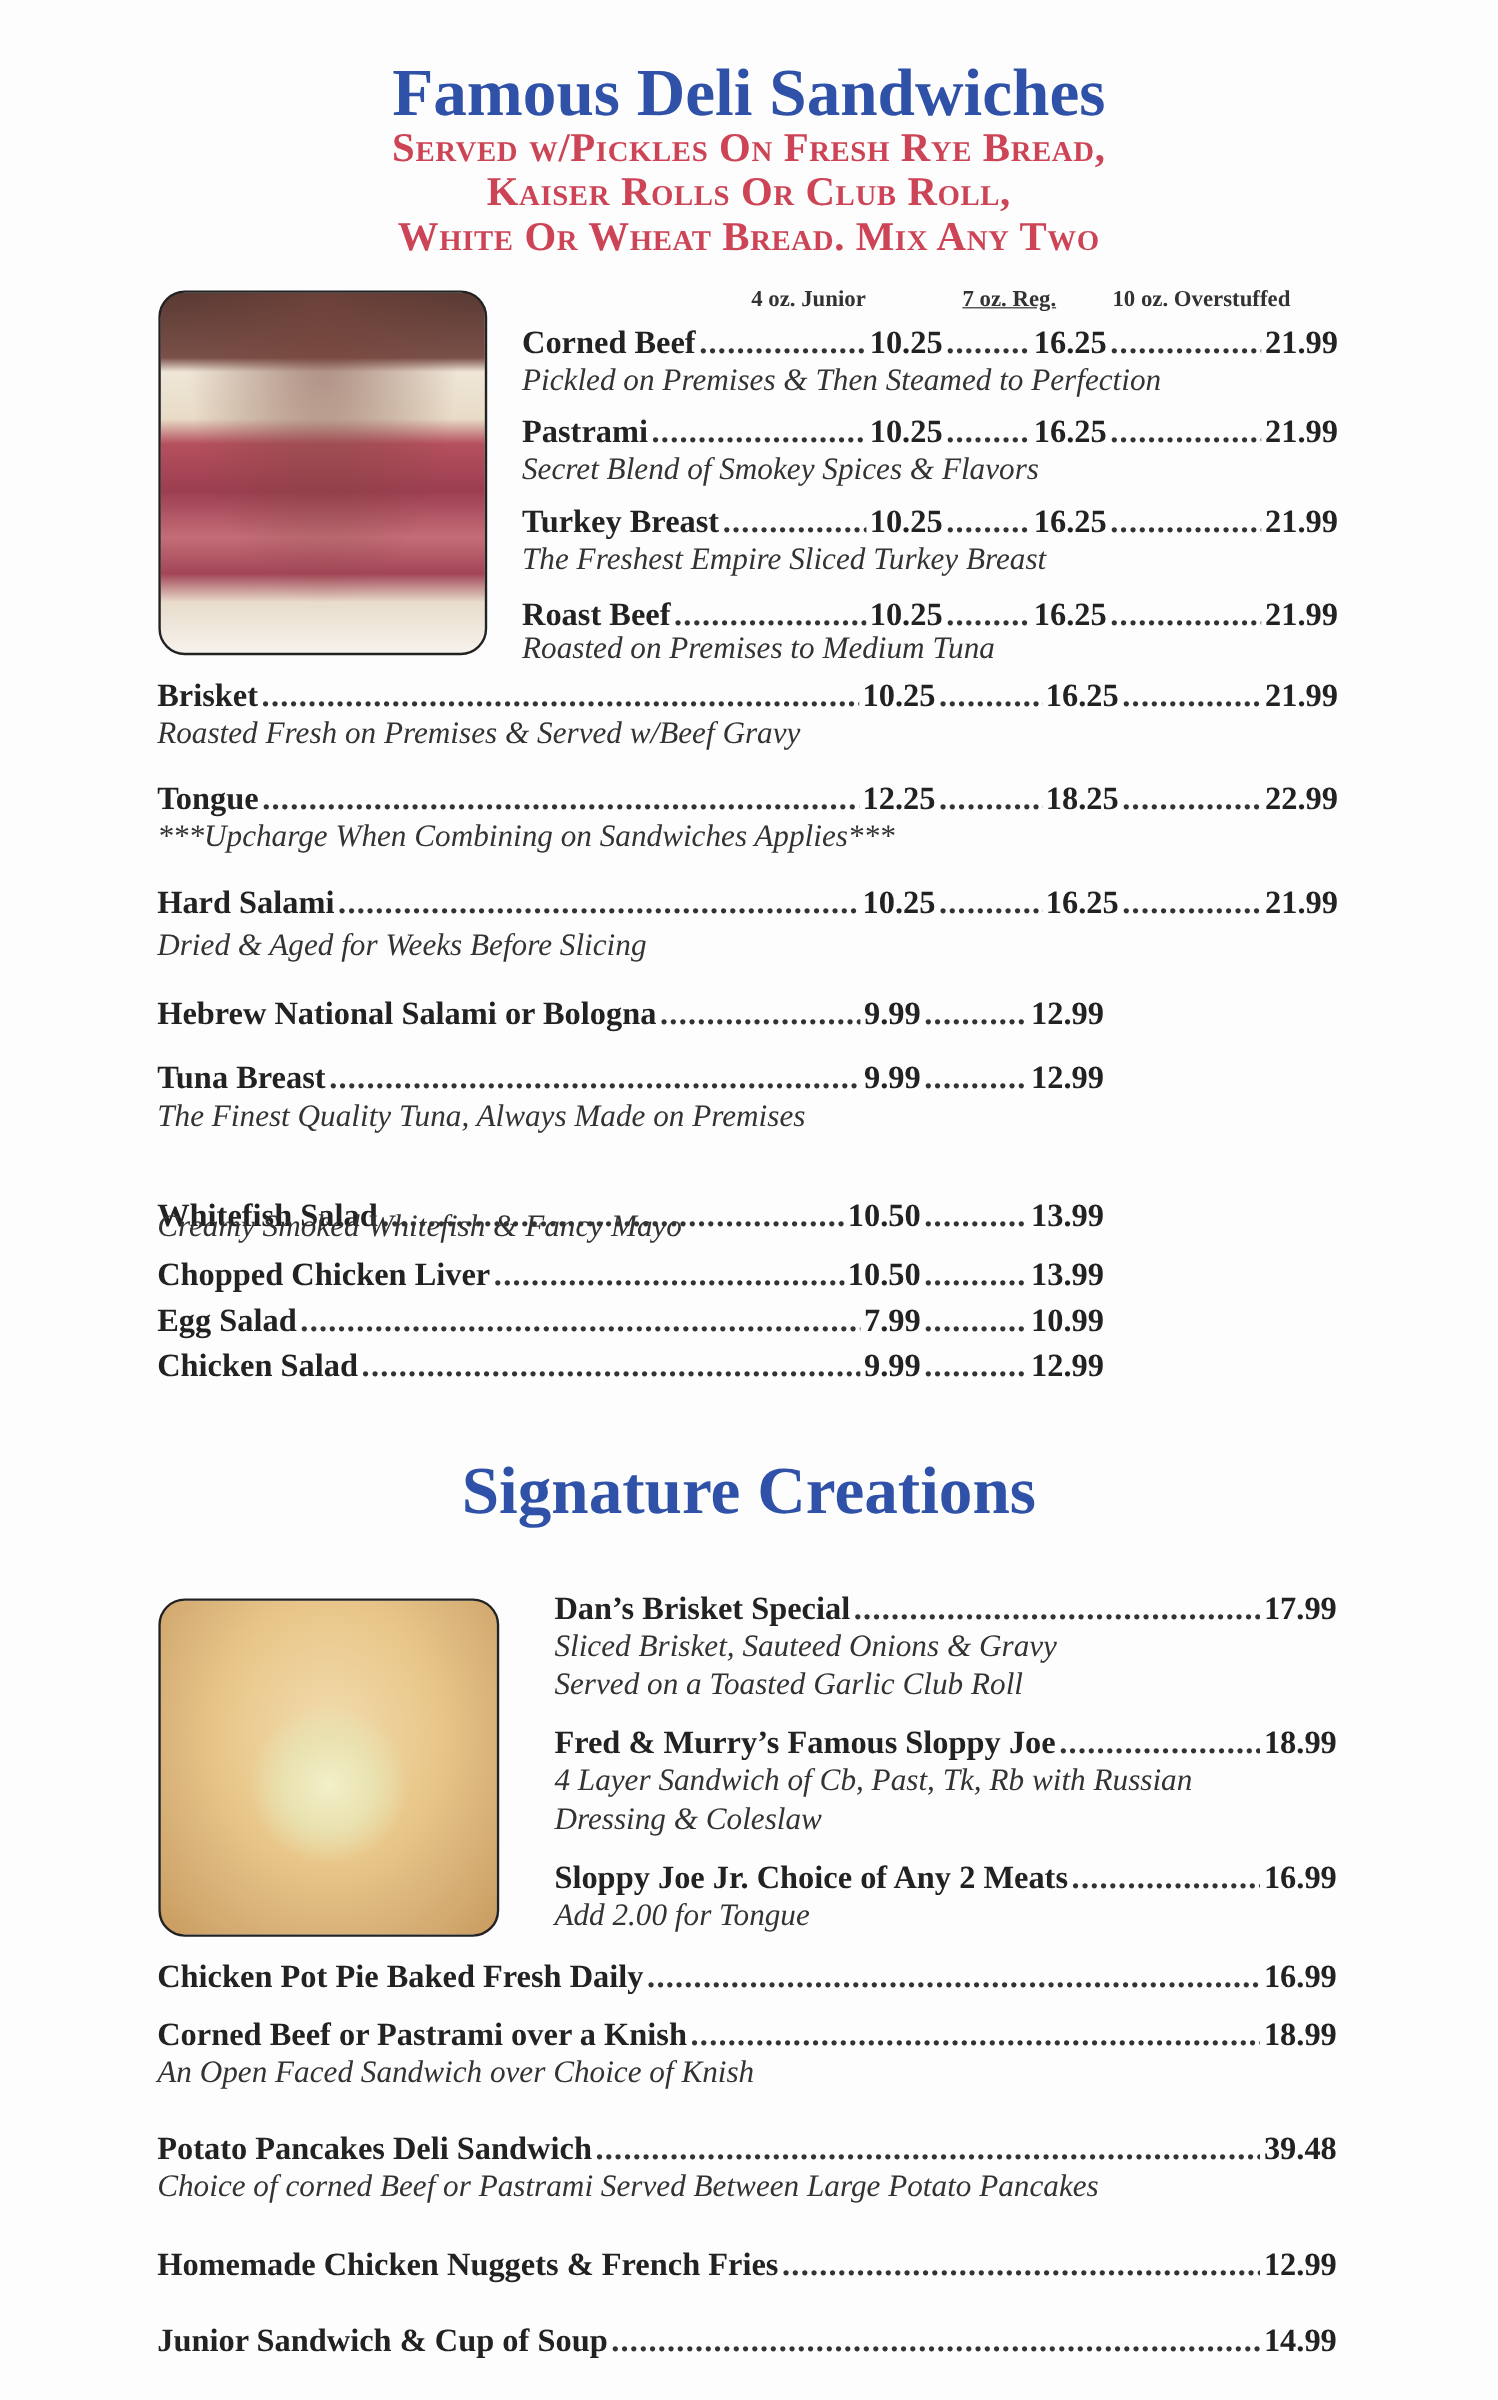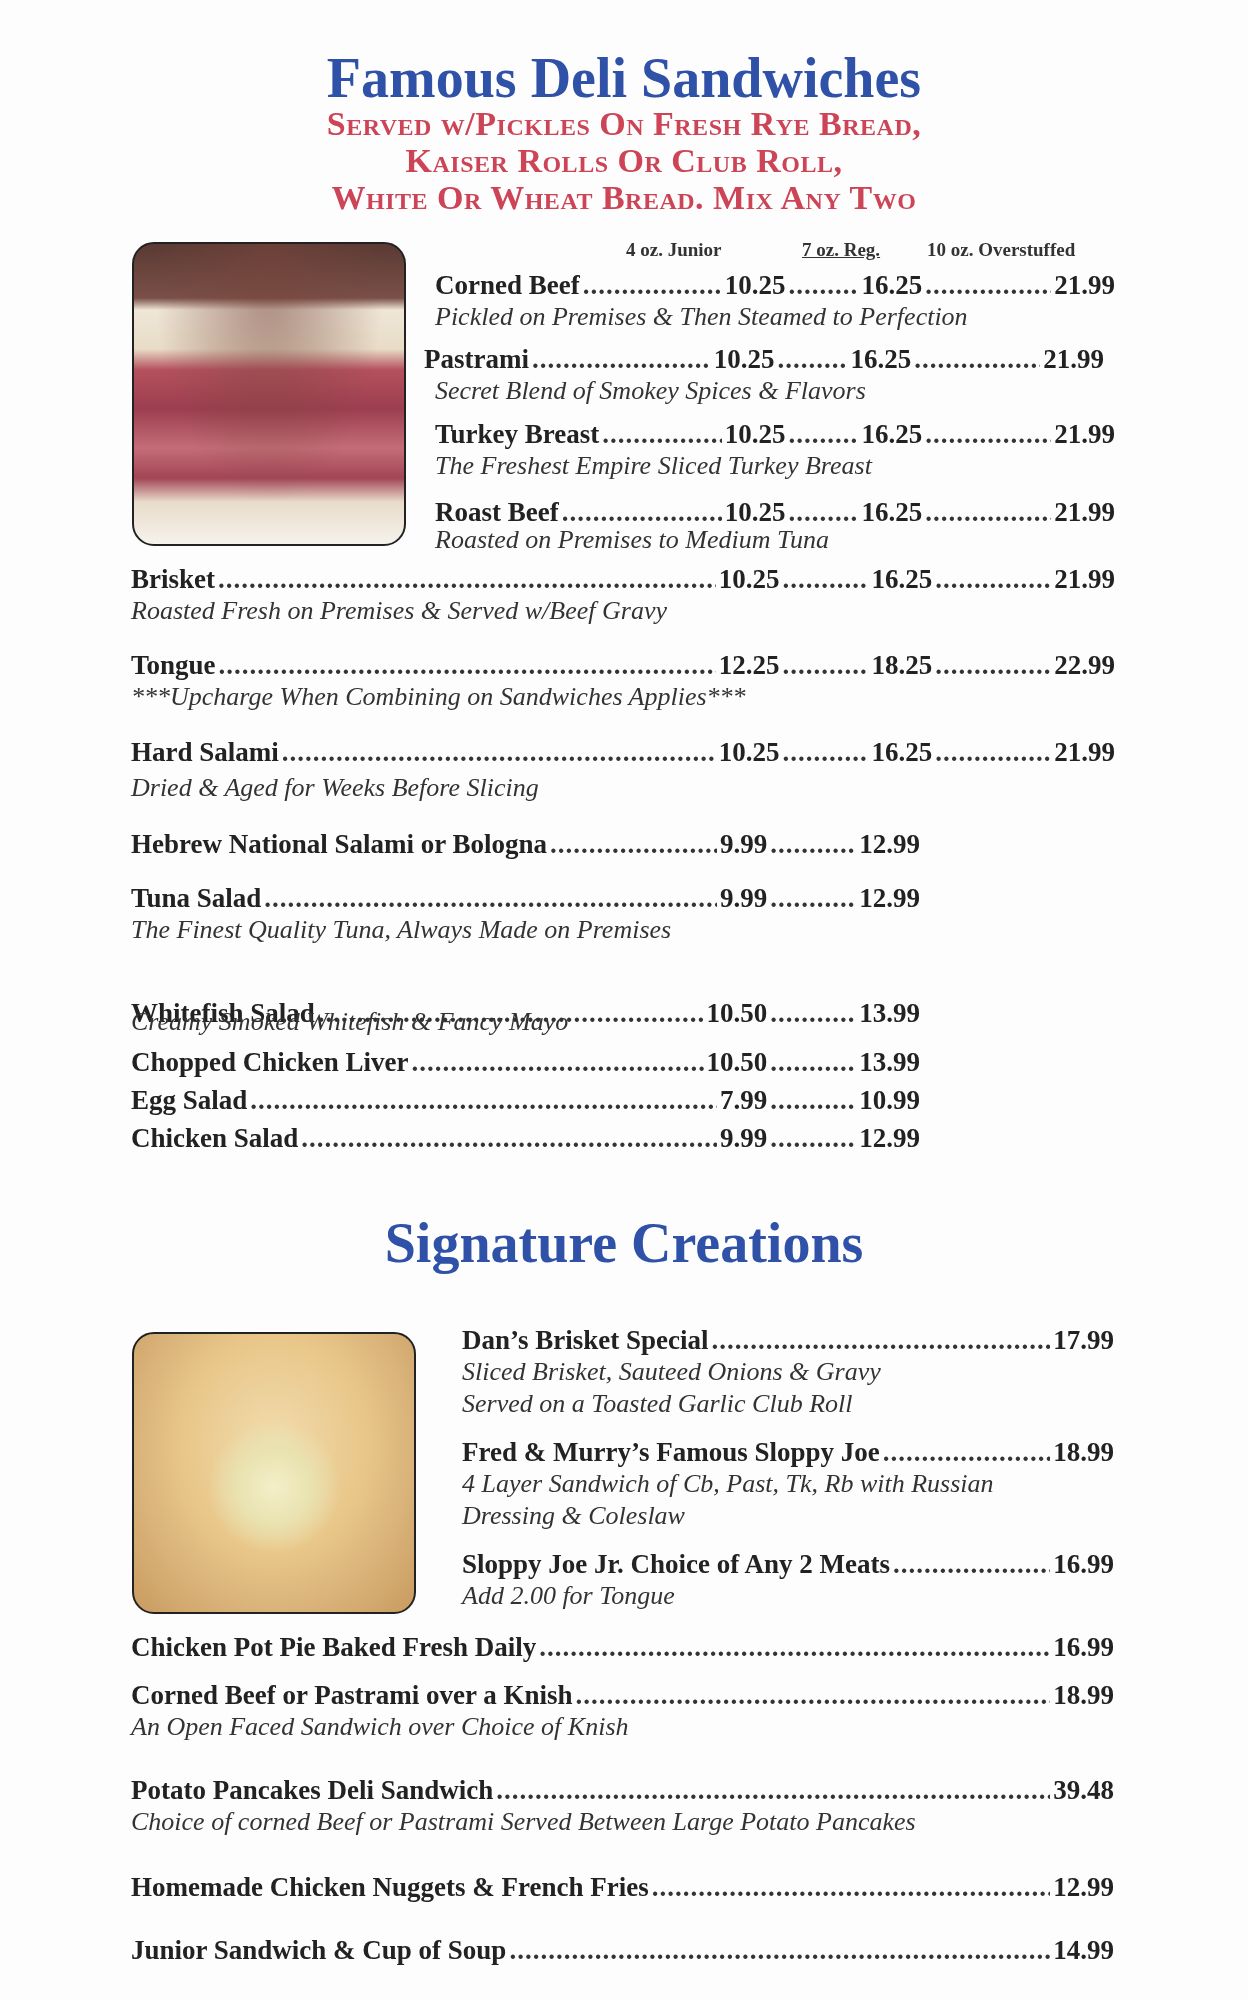--- a/index.html
+++ b/index.html
@@ -41,21 +41,21 @@
   <span class="name">Corned Beef</span>
     <span class="dots"></span>
   <span class="price">10.25</span>
     <span class="dots" style="flex:0 0 70px"></span>
   <span class="price">16.25</span>
     <span class="dots" style="flex:0 0 126px"></span>
   <span class="price">21.99</span>
 </div>
 <div class="abs desc" style="left:435px;top:301px;">Pickled on Premises &amp; Then Steamed to Perfection</div>
 
-<div class="abs row" style="left:424px;top:342px;width:680px;">
+<div class="abs row" style="left:435px;top:342px;width:680px;">
   <span class="name">Pastrami</span>
     <span class="dots"></span>
   <span class="price">10.25</span>
     <span class="dots" style="flex:0 0 70px"></span>
   <span class="price">16.25</span>
     <span class="dots" style="flex:0 0 126px"></span>
   <span class="price">21.99</span>
 </div>
 <div class="abs desc" style="left:435px;top:375px;">Secret Blend of Smokey Spices &amp; Flavors</div>
 
@@ -116,21 +116,21 @@
 
 <div class="abs row" style="left:131px;top:827px;width:789px;">
   <span class="name">Hebrew National Salami or Bologna</span>
     <span class="dots"></span>
   <span class="price">9.99</span>
     <span class="dots" style="flex:0 0 86px"></span>
   <span class="price">12.99</span>
 </div>
 
 <div class="abs row" style="left:131px;top:881px;width:789px;">
-  <span class="name">Tuna Salad</span>
+  <span class="name">Tuna Breast</span>
     <span class="dots"></span>
   <span class="price">9.99</span>
     <span class="dots" style="flex:0 0 86px"></span>
   <span class="price">12.99</span>
 </div>
 <div class="abs desc" style="left:131px;top:914px;">The Finest Quality Tuna, Always Made on Premises</div>
 
 <div class="abs row" style="left:131px;top:996px;width:789px;">
   <span class="name">Whitefish Salad</span>
     <span class="dots"></span>

